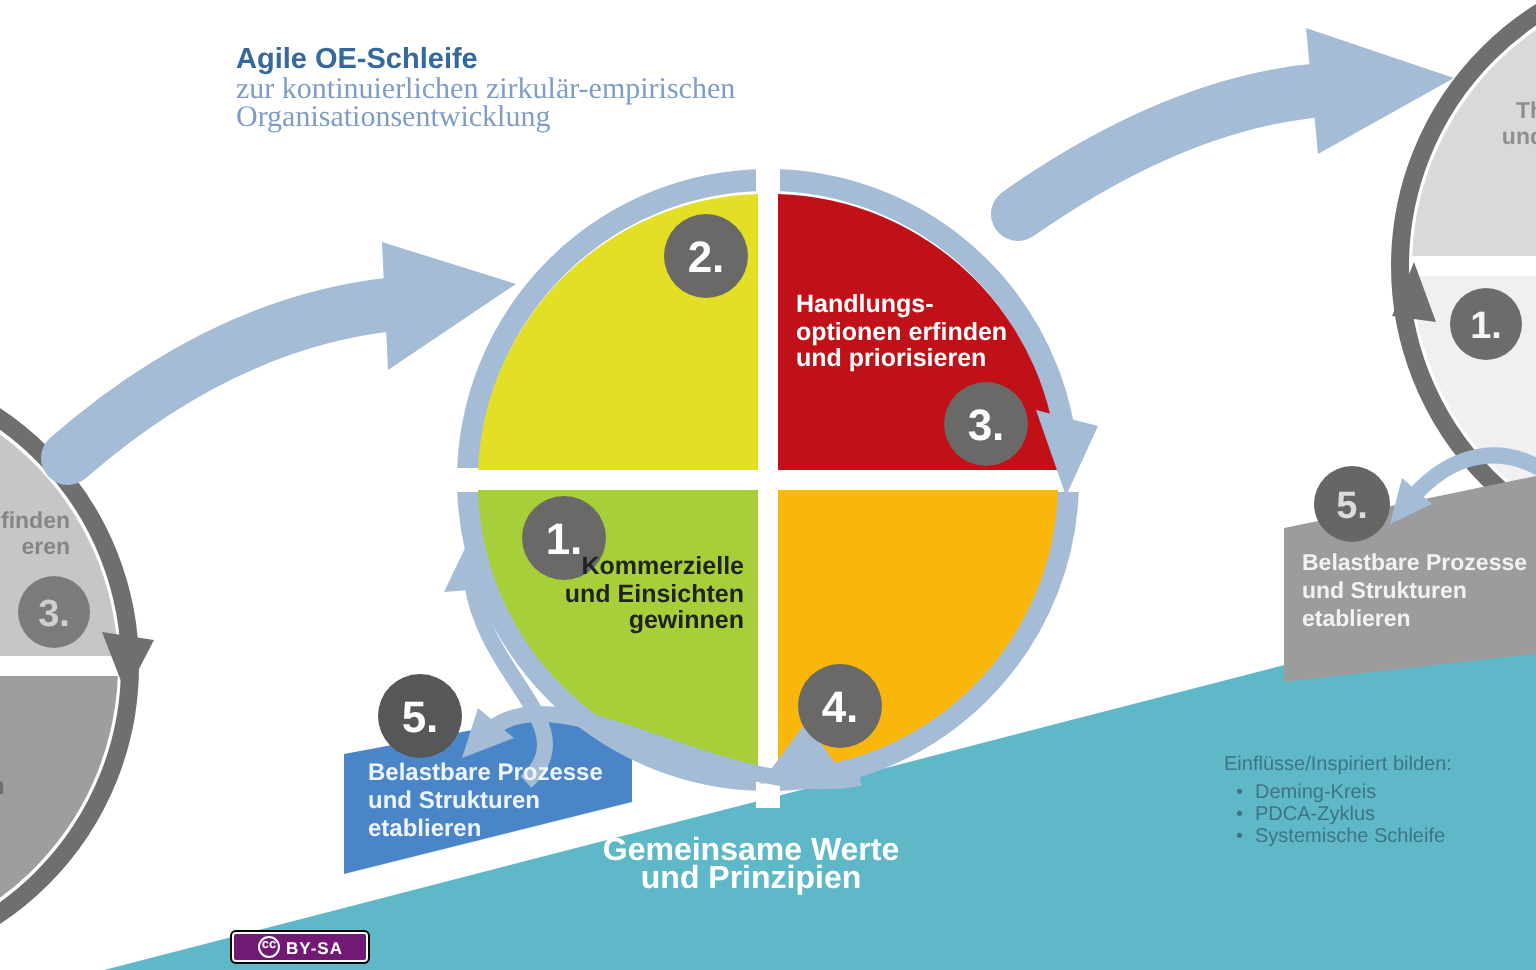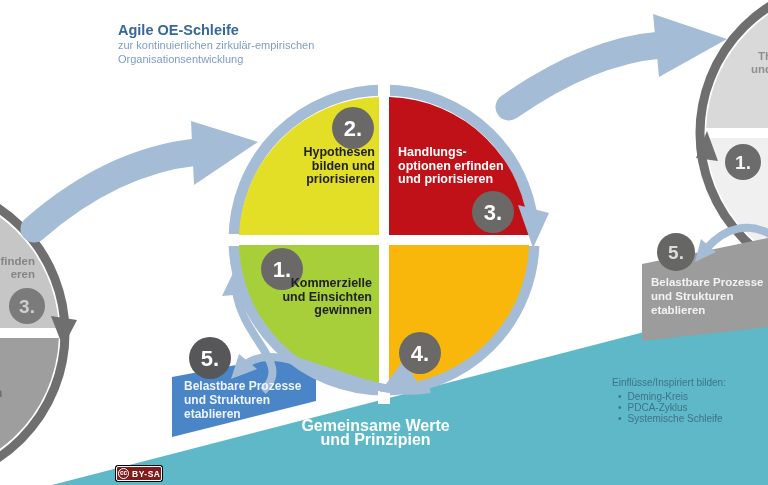--- a/index.html
+++ b/index.html
@@ -5,21 +5,21 @@
   html,body { margin:0; padding:0; background:#fff; }
   .canvas {
     position:relative; width:768px; height:485px; overflow:hidden;
     background:#fff; font-family:"Liberation Sans", sans-serif;
   }
   .canvas svg { position:absolute; left:0; top:0; }
   .abs { position:absolute; }
   .pre { white-space:pre-line; }
 
   .t-title { left:118px; top:22px; font-size:14.5px; font-weight:bold; color:#34689f; }
-  .t-sub   { left:118px; top:39px; font-size:11px; line-height:13.5px; color:#7e9dc6; }
+  .t-sub   { left:118px; top:39px; font-size:15px; line-height:13.5px; color:#7e9dc6;font-family:Liberation Serif, serif; }
 
   .q-label { font-size:12.5px; font-weight:bold; line-height:13.5px; }
   .q2 { left:253px; top:146px; width:122px; text-align:right; color:#222; }
   .q3 { left:398px; top:146px; width:132px; color:#fff; }
   .q1 { left:250px; top:277px; width:122px; text-align:right; color:#222; }
   .q4 { left:397px; top:281px; width:132px; color:#262626; }
 
   .blue5-label { left:184px; top:379px; width:150px; color:#eef5fe; font-size:12px; font-weight:bold; line-height:14px; }
   .gray5-label { left:651px; top:275px; width:140px; color:#f2f2f2; font-size:11.5px; font-weight:bold; line-height:14px; }
 
@@ -28,21 +28,21 @@
   .influences { left:612px; top:377px; width:150px; color:#3e7486; font-size:10px; line-height:11px; }
   .influences ul { margin:3px 0 0 6px; padding:0; list-style:none; }
   .influences li::before { content:"•"; margin-right:6px; }
 
   .fragL  { left:-35px; top:255px; width:70px; text-align:right; color:#858585; font-size:11.5px; font-weight:bold; line-height:13px; }
   .fragLb { left:-5px;  top:386px; color:#6f6f6f; font-size:12px; font-weight:bold; }
   .fragR  { left:734px; top:50px;  width:38px; text-align:right; color:#8f8f8f; font-size:11.5px; font-weight:bold; line-height:12.5px; }
 
   .license-badge {
     left:116px; top:466px; height:13px; display:flex; align-items:center; gap:3px;
-    background:#7f1d1d; border:1px solid #fff; box-shadow:0 0 0 1px #000; border-radius:2px; padding:0 1px;
+    background:#701a75; border:1px solid #fff; box-shadow:0 0 0 1px #000; border-radius:2px; padding:0 12px;
   }
   .cc-circle { width:9px; height:9px; border:1px solid #fff; border-radius:50%; color:#fff;
                font-size:6.5px; line-height:8px; text-align:center; font-weight:bold; }
   .badge-text { color:#fff; font-size:8.5px; font-weight:bold; letter-spacing:.5px; }
   .license-text { left:194px; top:469px; font-size:8px; font-weight:bold; color:#176673; }
 
   .svg-badge-num { font-family:"Liberation Sans", sans-serif; font-weight:bold; }
 </style>
 </head>
 <body>
@@ -119,23 +119,20 @@
       <text x="743" y="169" text-anchor="middle" font-size="19" fill="#f5f5f5" class="svg-badge-num">1.</text>
       <circle cx="676" cy="252" r="19" fill="#666665"></circle>
       <text x="676" y="259" text-anchor="middle" font-size="19" fill="#dcdcdc" class="svg-badge-num">5.</text>
     </g>
   </svg>
 
   <div class="abs t-title">Agile OE-Schleife</div>
   <div class="abs t-sub pre">zur kontinuierlichen zirkulär-empirischen
 Organisationsentwicklung</div>
 
-  <div class="abs q-label q2 pre">Hypothesen
-bilden und
-priorisieren</div>
   <div class="abs q-label q3 pre">Handlungs-
 optionen erfinden
 und priorisieren</div>
   <div class="abs q-label q1 pre">Kommerzielle
 und Einsichten
 gewinnen</div>
 
   <div class="abs blue5-label pre">Belastbare Prozesse
 und Strukturen
 etablieren</div>

